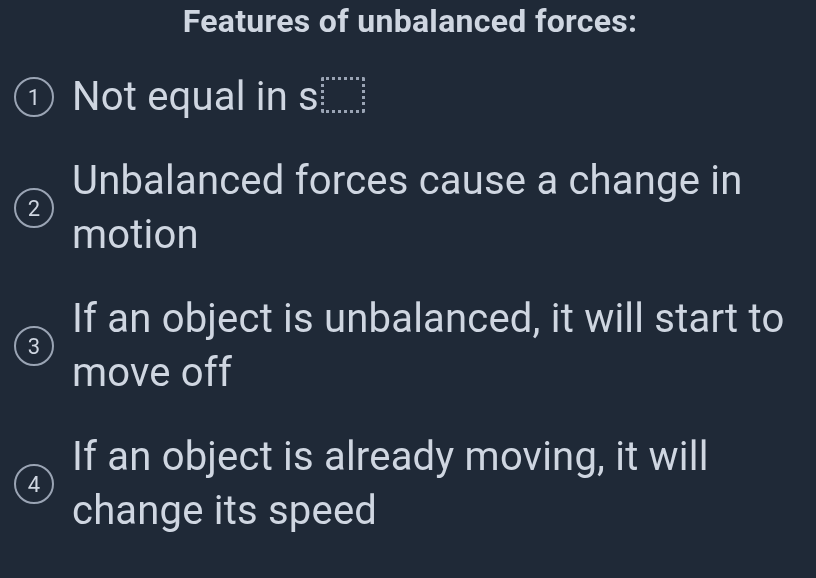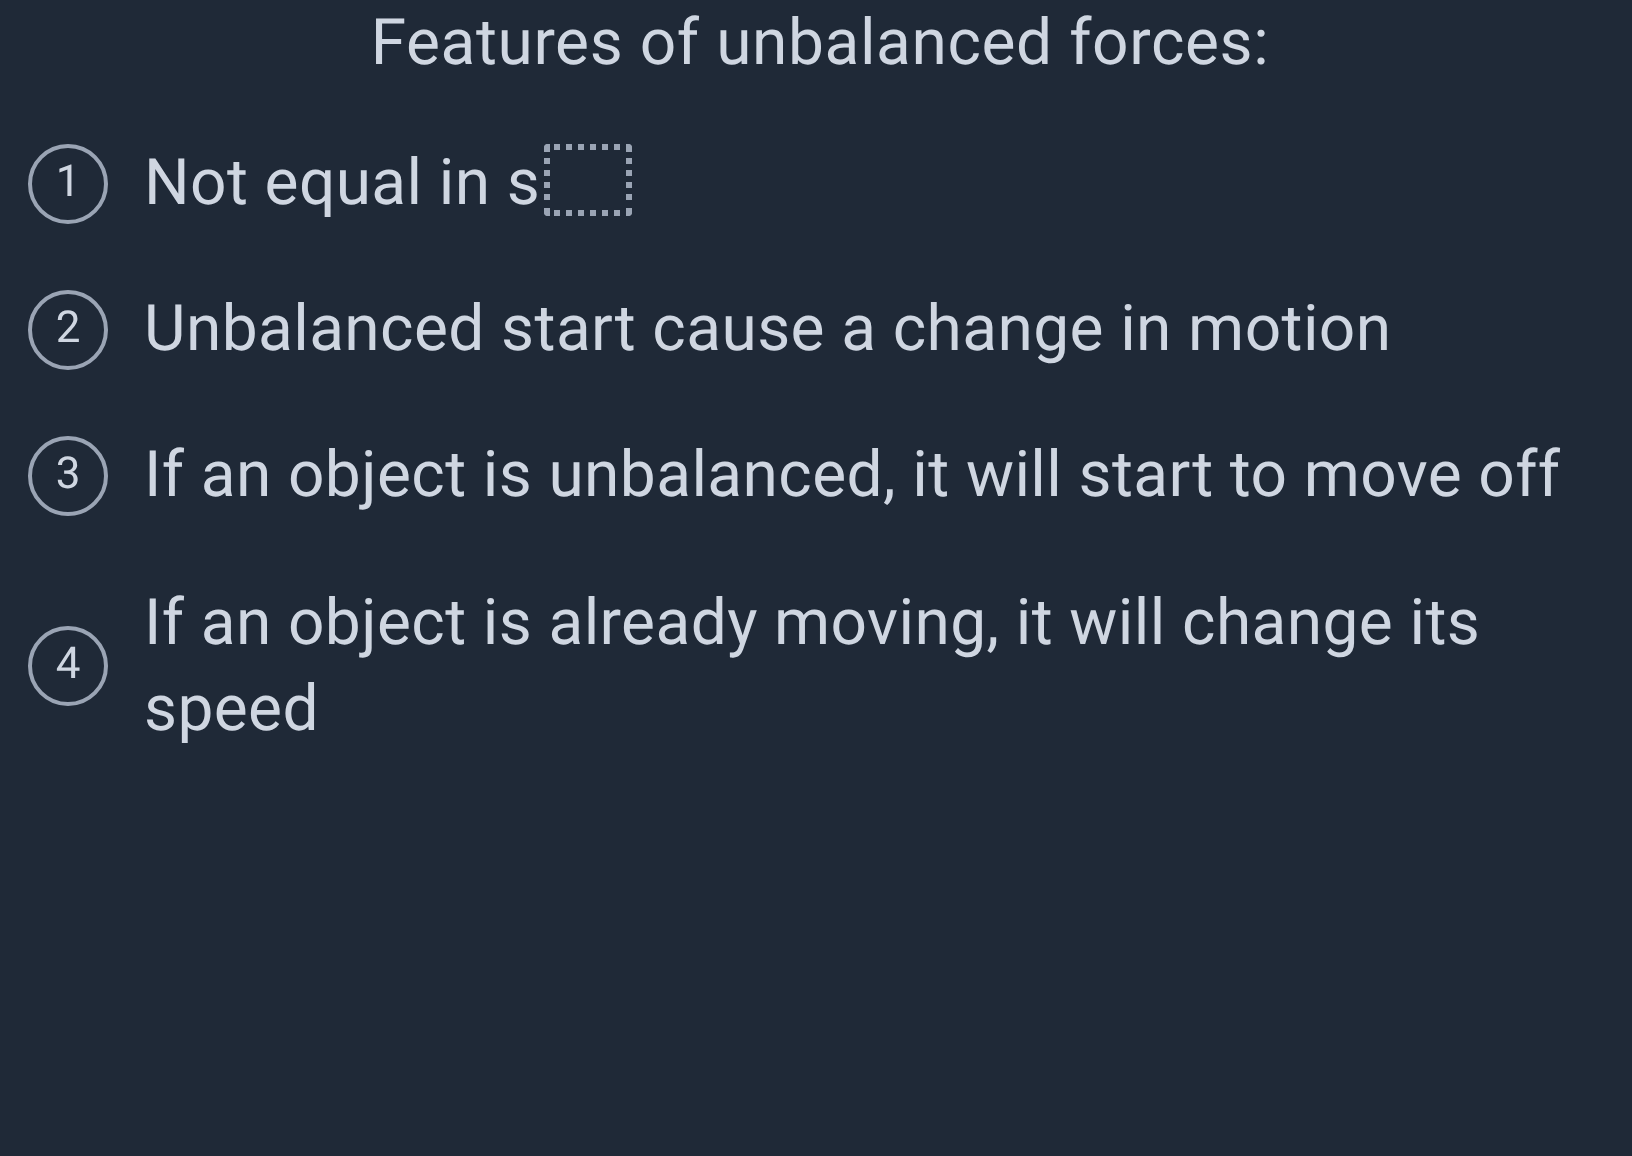--- a/index.html
+++ b/index.html
@@ -12,21 +12,21 @@
     overflow: hidden;
   }
   .page {
     box-sizing: border-box;
     width: 816px;
     height: 578px;
     padding: 0 10px 0 14px;
   }
   .title {
     color: #cfd6e1;
-    font-weight: 400;
+    font-weight: 700;
     font-size: 32px;
     text-align: center;
     padding: 2px 0 30px 0;
     letter-spacing: 0.3px;
   }
   .list {
     display: flex;
     flex-direction: column;
     gap: 30px;
   }
@@ -44,21 +44,21 @@
     display: flex;
     align-items: center;
     justify-content: center;
     color: #cfd6e1;
     font-size: 22px;
     font-weight: 400;
     box-sizing: border-box;
   }
   .text {
     color: #cfd6e1;
-    font-size: 32px;
+    font-size: 40px;
     line-height: 1.35;
     font-weight: 400;
     letter-spacing: 0.2px;
     justify-content: space-between;
   }
   .fill-line {
     display: inline-flex;
     align-items: center;
     white-space: nowrap;
   }
@@ -90,21 +90,21 @@
       <div class="text fill-line">
         <span>Not equal in s</span>
         <span class="blank"></span>
       </div>
     </div>
 
     <div class="item">
       <div class="marker">
         <span>2</span>
       </div>
-      <div class="text">Unbalanced start cause a change in motion</div>
+      <div class="text">Unbalanced forces cause a change in motion</div>
     </div>
 
     <div class="item">
       <div class="marker">
         <span>3</span>
       </div>
       <div class="text">If an object is unbalanced, it will start to move off</div>
     </div>
 
     <div class="item">

